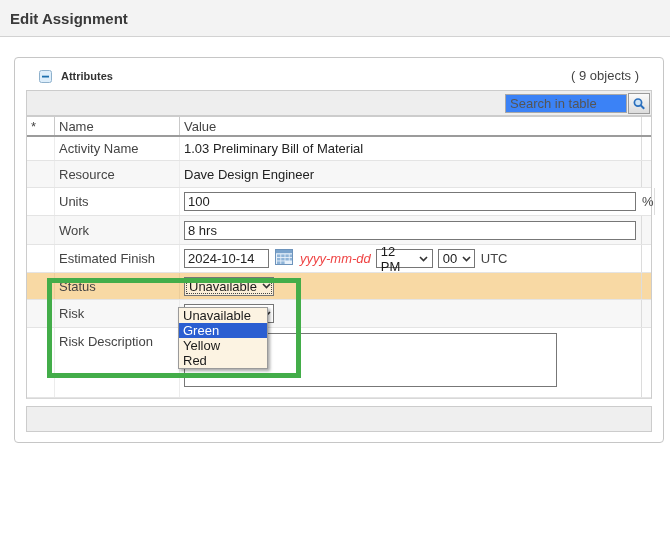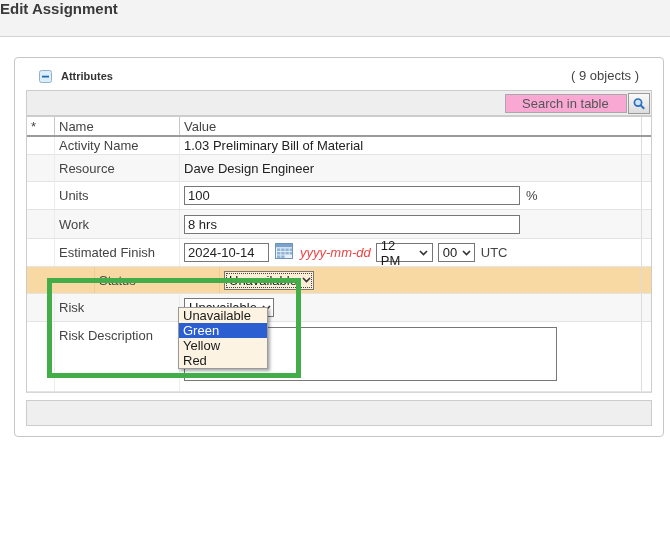--- a/index.html
+++ b/index.html
@@ -2,37 +2,37 @@
 <html><head>
 <meta charset="utf-8">
 <style>
   * { margin:0; padding:0; box-sizing:border-box; }
   html,body { background:#fff; }
   body { font-family:"Liberation Sans", sans-serif; color:#444; }
   #page { position:relative; width:670px; height:544px; background:#fff; overflow:hidden; }
 
   
   .titlebar { height:37px; background:#f3f3f3; border-bottom:1px solid #d2d2d2;
-              display:flex; }
+              display:flex; align-items:center; padding-left:10px; }
   .titlebar .title { font-size:15px; font-weight:bold; color:#3a3a3a; }
 
   
   .panel { position:absolute; left:14px; top:57px; width:650px;
            background:#fff; border:1px solid #c6c6c6; border-radius:4px; }
   .panel-header { display:flex; align-items:center; padding:10px 14px 7px 12px; }
   .collapse-icon { width:13px; height:13px; margin-left:12px; flex:0 0 auto; }
   .panel-title { font-size:11px; font-weight:bold; color:#333; margin-left:9px; }
   .objects-count { margin-left:auto; font-size:13px; color:#444; padding-right:10px; }
 
   
   .toolbar { margin:0 11px; height:26px; background:#eeeeee; border:1px solid #cccccc;
              position:relative; }
   .search-input { position:absolute; right:24px; top:3px; width:122px; height:19px;
                   border:1px solid #a8a8a8; font-family:"Liberation Sans",sans-serif;
-                  font-size:13px; padding:0 16px; color:#333; background:#f9a8d4; }
+                  font-size:13px; padding:0 4px; color:#333; background:#3b82f6; }
   .search-input::placeholder { color:#555; opacity:1; }
   .search-btn { position:absolute; right:1px; top:2px; width:22px; height:21px;
                 border:1px solid #9a9a9a; background:linear-gradient(#fafafa,#dcdcdc);
                 display:flex; align-items:center; justify-content:center; cursor:pointer; }
 
   
   .grid { margin:0 11px; border-left:1px solid #cccccc; border-right:1px solid #cccccc;
           border-bottom:1px solid #d8d8d8; font-size:13px; }
   .hrow { display:flex; height:21px; align-items:center; border-top:1px solid #cccccc;
           border-bottom:2px solid #9b9b9b; background:#fff; color:#444; }
@@ -45,34 +45,34 @@
 
   .brow { display:flex; border-bottom:1px solid #e4e4e4; background:#fff; align-items:center; }
   .brow.alt { background:#f7f7f7; }
   .brow .c-star, .brow .c-name { align-self:stretch; border-right:1px solid #ececec;
           display:flex; align-items:flex-start; }
   .brow .label { padding-top:6px; color:#444; }
   .brow.center .c-name .label { padding-top:0; }
   .brow.center .c-star, .brow.center .c-name { align-items:center; }
   .brow.center .label { padding-top:0; }
 
-  .row-activity { height:18px; } .row-resource { height:27px; }
+  .row-activity { height:24px; } .row-resource { height:27px; }
   .row-units { height:28px; } .row-work { height:29px; }
   .row-finish { height:28px; }
-  .row-status { height:27px; background:#f8d9a4 !important;padding-left:40px; }
+  .row-status { height:27px; background:#f8d9a4 !important; }
   .row-status .c-star, .row-status .c-name { border-right-color:#eccd9a; }
   .row-statusdesc { height:89px; align-items:flex-start; }
   .row-risk { height:28px; } .row-riskdesc { height:70px; align-items:flex-start; }
 
   .cell-flex { display:flex; align-items:center; }
   .plain-value { color:#222; }
 
   .txt-input { height:19px; border:1px solid #777; font-family:"Liberation Sans",sans-serif;
                font-size:13px; padding:0 3px; color:#222; background:#fff; }
-  .w-units { width:336px; } .w-date { width:85px; }
+  .w-units { width:452px; } .w-date { width:85px; }
   .suffix { margin-left:6px; color:#444; }
 
   .sel { height:19px; border:1px solid #767676; background:#fff; display:inline-flex;
          align-items:center; padding:0 4px; color:#1a1a1a; cursor:default; }
   .sel .sel-txt { flex:1 1 auto; }
   .sel .chev { margin-left:5px; flex:0 0 auto; }
   .sel-hour { width:57px; margin-left:5px; }
   .sel-min { width:37px; margin-left:5px;text-align:right; }
   .sel-status { width:90px; background:#fbeed7; outline:1px dotted #444; outline-offset:-3px; }
   .sel-risk { width:90px; }

